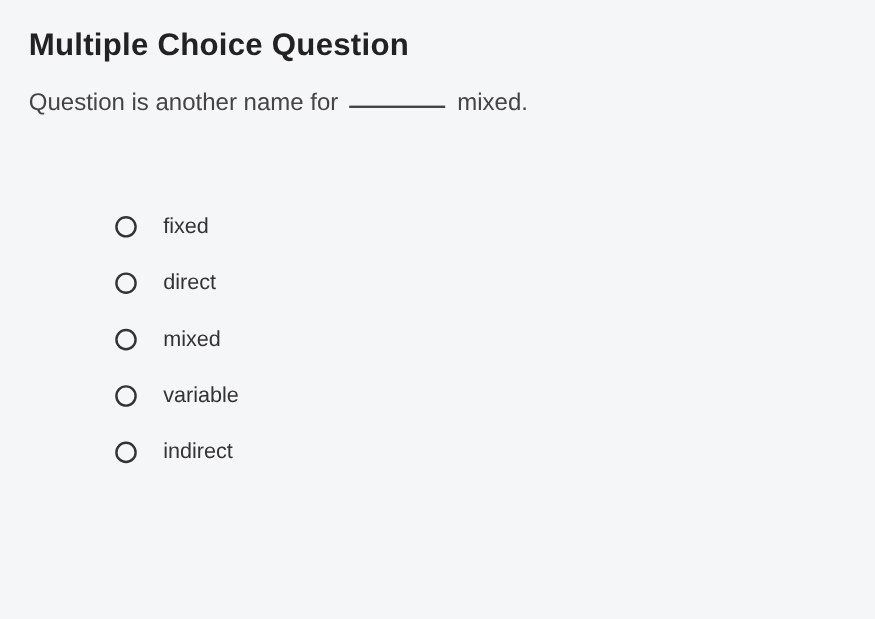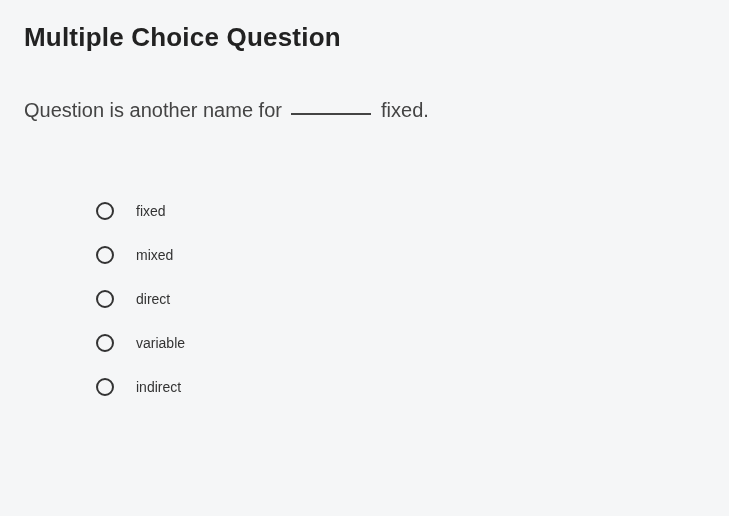--- a/index.html
+++ b/index.html
@@ -12,21 +12,21 @@
       background: #f5f6f7;
       width: 729px;
       height: 516px;
       padding: 22px 24px;
       color: #2b2b2b;
     }
     .heading {
       font-size: 26px;
       font-weight: 600;
       color: #222;
-      margin-bottom: 44px;
+      margin-bottom: 19px;
       letter-spacing: 0.2px;
     }
     .question {
       font-size: 20px;
       color: #444;
       margin-bottom: 80px;
       font-weight: 400;
     }
     .blank {
       display: inline-block;
@@ -50,47 +50,47 @@
     .radio {
       width: 18px;
       height: 18px;
       border: 2px solid #333;
       border-radius: 50%;
       margin-right: 22px;
       flex-shrink: 0;
       background: transparent;
     }
     .option-label {
-      font-size: 14px;
+      font-size: 18px;
       color: #333;
     }
   </style>
 </head>
 <body>
 
 <h1 class="heading">Multiple Choice Question</h1>
 
 <p class="question">
   <span>Question is another name for</span>
   <span class="blank"></span>
-  <span>fixed.</span>
+  <span>mixed.</span>
 </p>
 
 <div class="options">
   <div class="option">
     <span class="radio"></span>
     <span class="option-label">fixed</span>
   </div>
   <div class="option">
     <span class="radio"></span>
-    <span class="option-label">mixed</span>
+    <span class="option-label">direct</span>
   </div>
   <div class="option">
     <span class="radio"></span>
-    <span class="option-label">direct</span>
+    <span class="option-label">mixed</span>
   </div>
   <div class="option">
     <span class="radio"></span>
     <span class="option-label">variable</span>
   </div>
   <div class="option">
     <span class="radio"></span>
     <span class="option-label">indirect</span>
   </div>
 </div>

